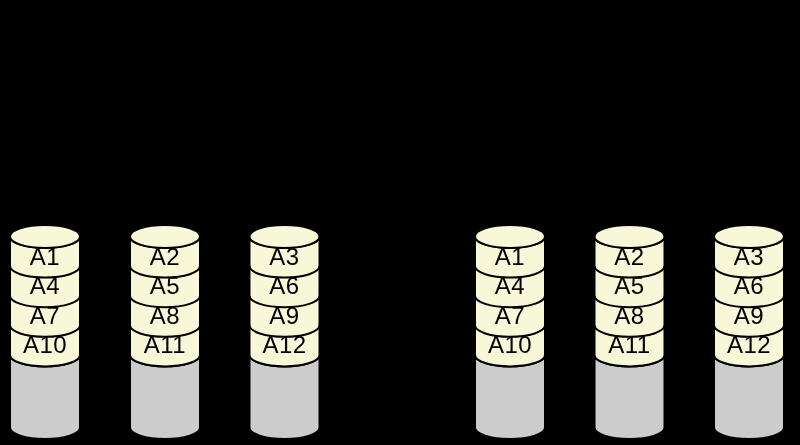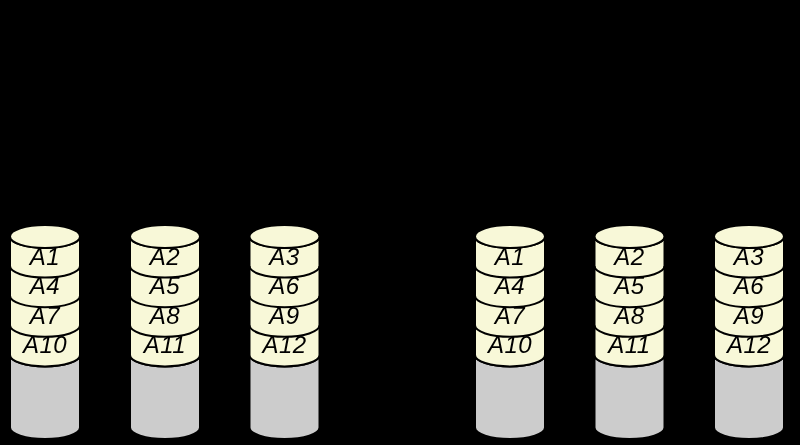--- a/index.html
+++ b/index.html
@@ -6,21 +6,20 @@
     margin: 0;
     padding: 0;
     background: #000000;
   }
   .canvas {
     position: relative;
     width: 800px;
     height: 445px;
     background: #000000;
     overflow: hidden;
-    font-style: italic;
   }
   svg text {
     font-family: "Liberation Sans", sans-serif;
     font-size: 24px;
     letter-spacing: 0.5px;
     fill: #000000;
   }
 </style>
 </head>
 <body>

